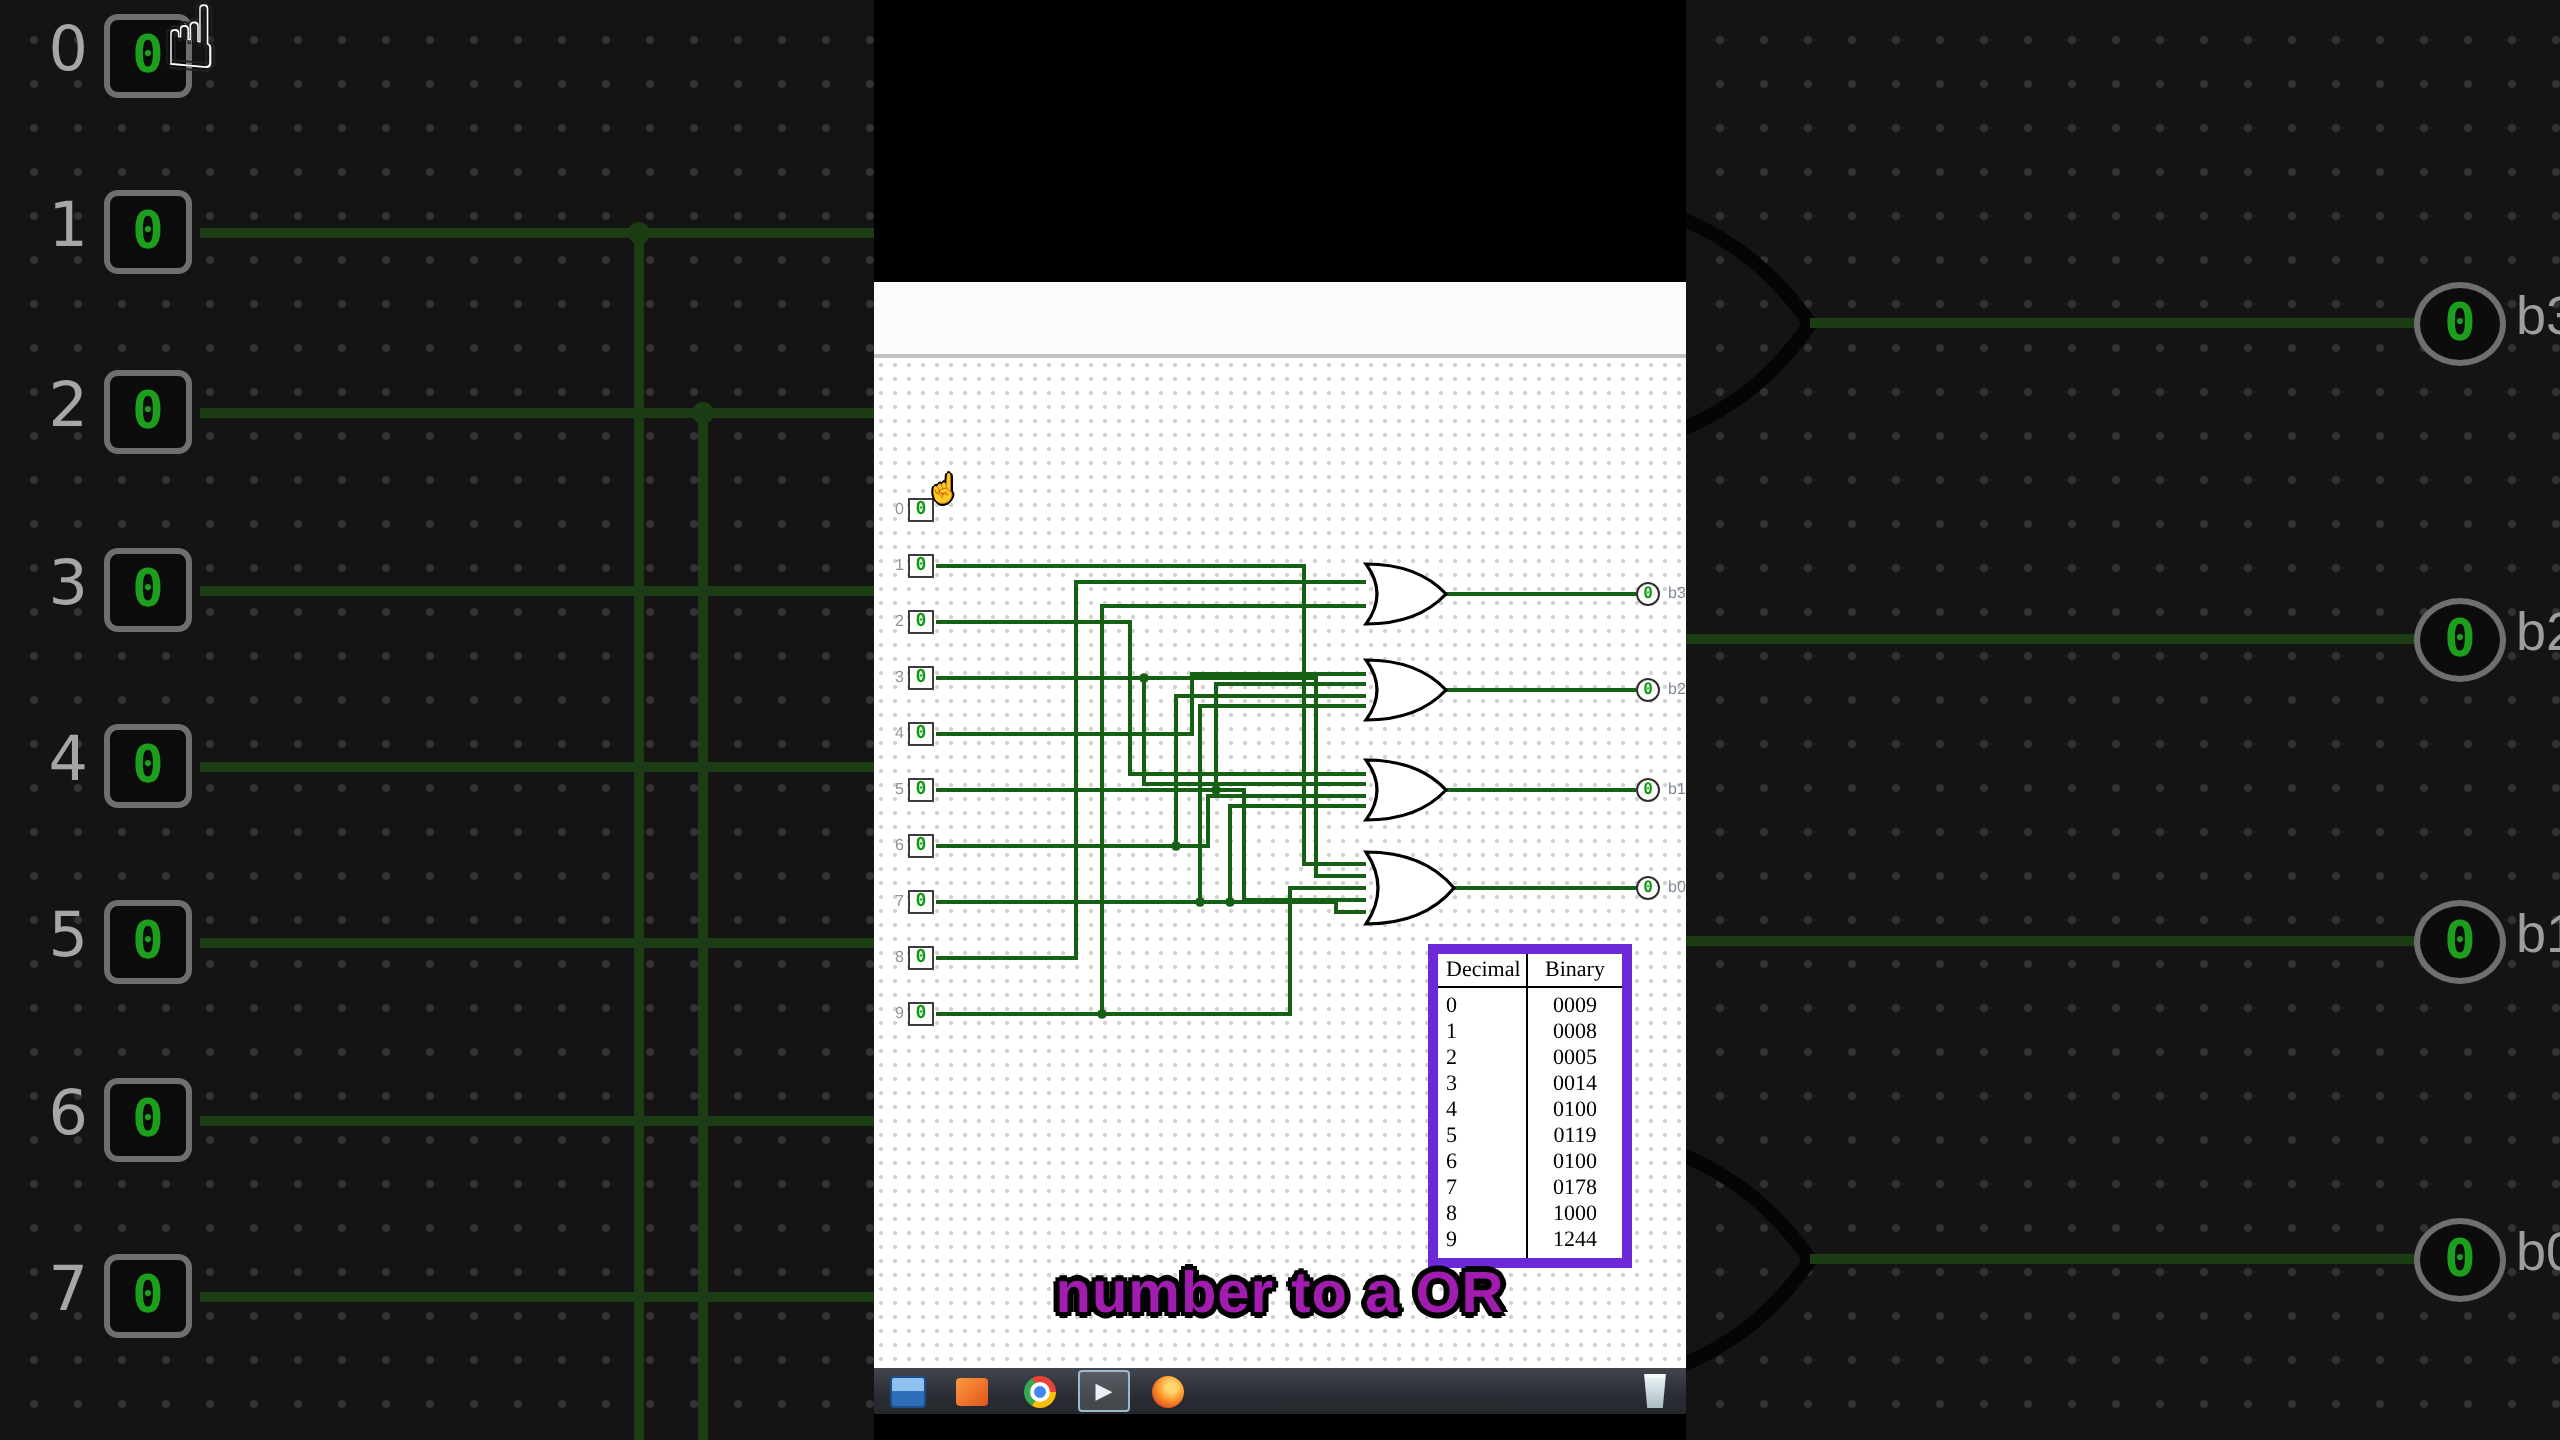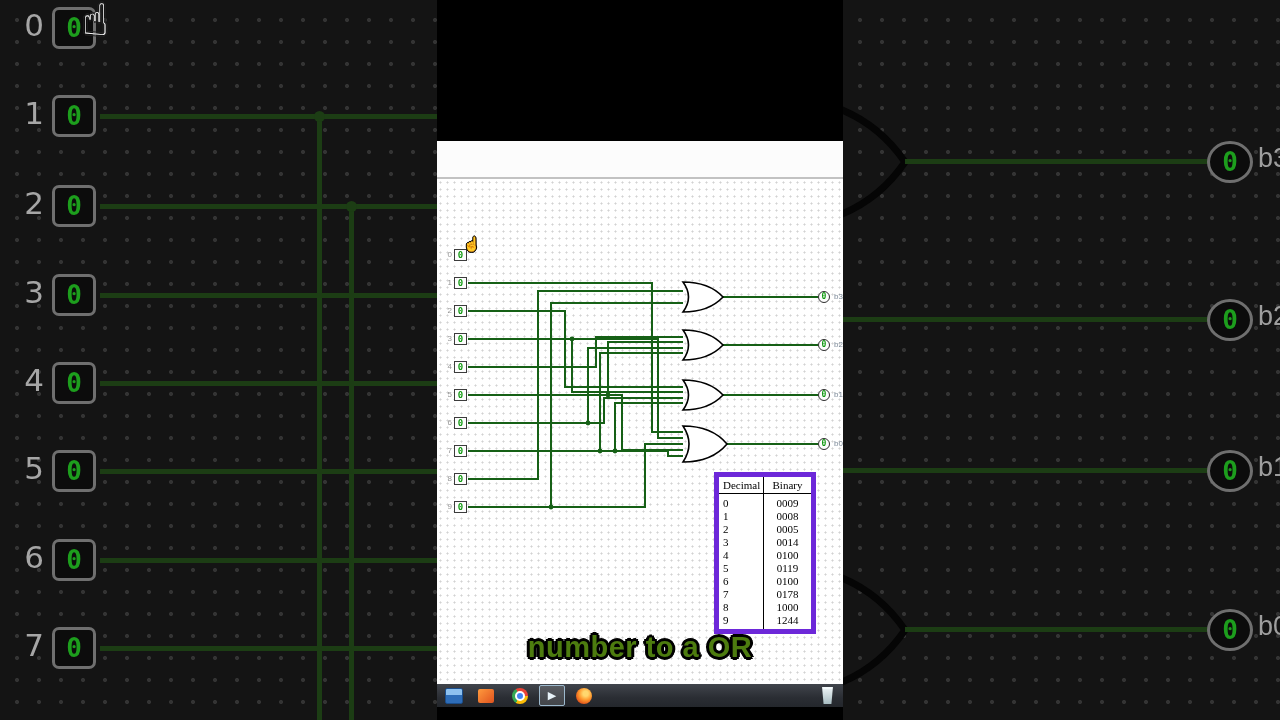--- a/index.html
+++ b/index.html
@@ -50,21 +50,21 @@
   .truth-table{position:absolute;left:277px;top:472px;width:92px;background:#fff;border:5px solid #6d28d9;
       font-family:"Liberation Serif",serif;font-size:11px;color:#000;}
   .tt-row{display:flex;line-height:13px;}
   .tt-head{border-bottom:1px solid #000;line-height:16px;}
   .tt-spacer{height:3px;}
   .tt-c1{width:44px;padding-left:4px;box-sizing:border-box;}
   .tt-c2{flex:1;text-align:center;border-left:1px solid #000;}
   .tt-foot{height:2px;}
 
   .caption{position:absolute;left:0;right:0;top:631px;text-align:center;font-weight:bold;font-size:29px;
-      color:#4d7c0f;letter-spacing:.5px;
+      color:#a21caf;letter-spacing:.5px;
       text-shadow:3px 0 #000,-3px 0 #000,0 3px #000,0 -3px #000,2px 2px #000,-2px 2px #000,2px -2px #000,-2px -2px #000;}
   .cursor-small{position:absolute;left:26px;top:236px;font-size:14px;color:#fff;
       text-shadow:1px 0 #000,-1px 0 #000,0 1px #000,0 -1px #000;}
 
   .taskbar{position:absolute;left:0;right:0;top:684px;height:23px;
       background:linear-gradient(180deg,#41454c,#2a2d33 60%,#24272c);}
   .tile{position:absolute;top:1px;width:26px;height:21px;display:flex;align-items:center;justify-content:center;
       border-radius:2px;box-sizing:border-box;}
   .tile.active{border:1px solid #9db9cd;background:rgba(255,255,255,.14);}
   .ic-explorer{width:16px;height:14px;border:1px solid #1b4e8c;border-radius:2px;

